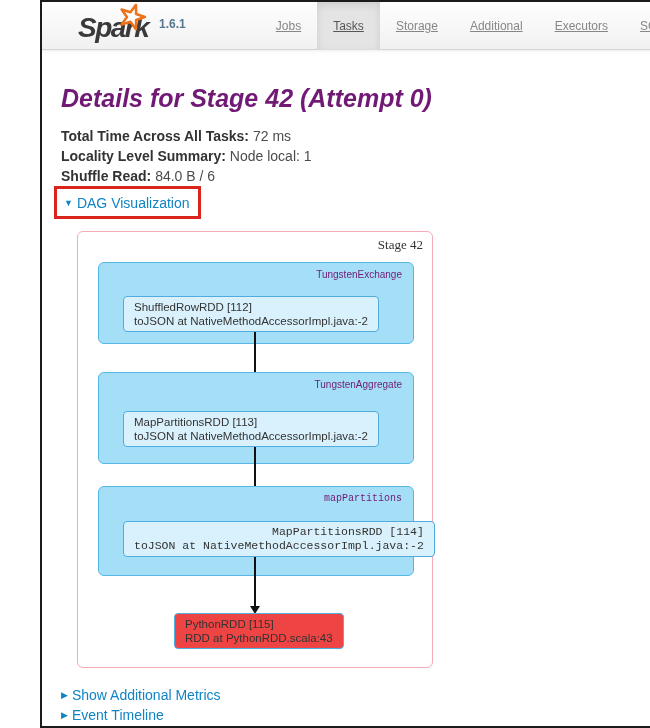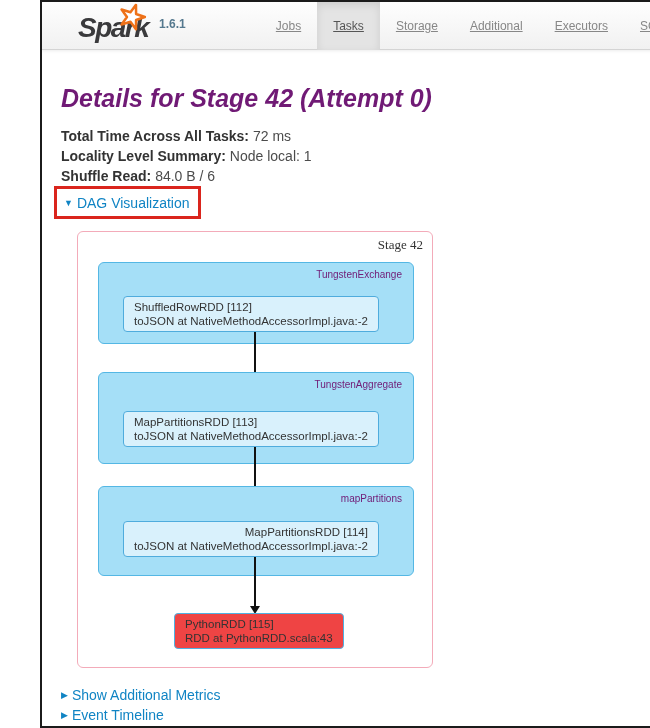--- a/index.html
+++ b/index.html
@@ -75,21 +75,21 @@
     background: #fff;
   }
   .stage-label { position: absolute; top: 5px; right: 9px; font-size: 13px; color: #333; font-family: Liberation Serif, serif; }
 
   .cluster {
     position: absolute; left: 20px; width: 316px;
     background: #a5dff7; border: 1px solid #54b7e4; border-radius: 6px;
   }
   .c1 { top: 30px;  height: 82px; }
   .c2 { top: 140px; height: 92px; }
-  .c3 { top: 254px; height: 90px; }
+  .c3 { top: 254px; height: 90px; font-family: Liberation Mono, monospace; }
   .cluster-label { position: absolute; top: 6px; right: 11px; font-size: 10px; color: #701a75; text-align: center; }
 
   .rdd-node {
     position: absolute;
     background: #d9f1fc; border: 1px solid #4facdd; border-radius: 4px;
     font-size: 11.5px; line-height: 14px; color: #333;
     padding: 3px 10px; white-space: nowrap;
   }
   .c1 .rdd-node { left: 24px; top: 33px; }
   .c2 .rdd-node { left: 24px; top: 38px; }

